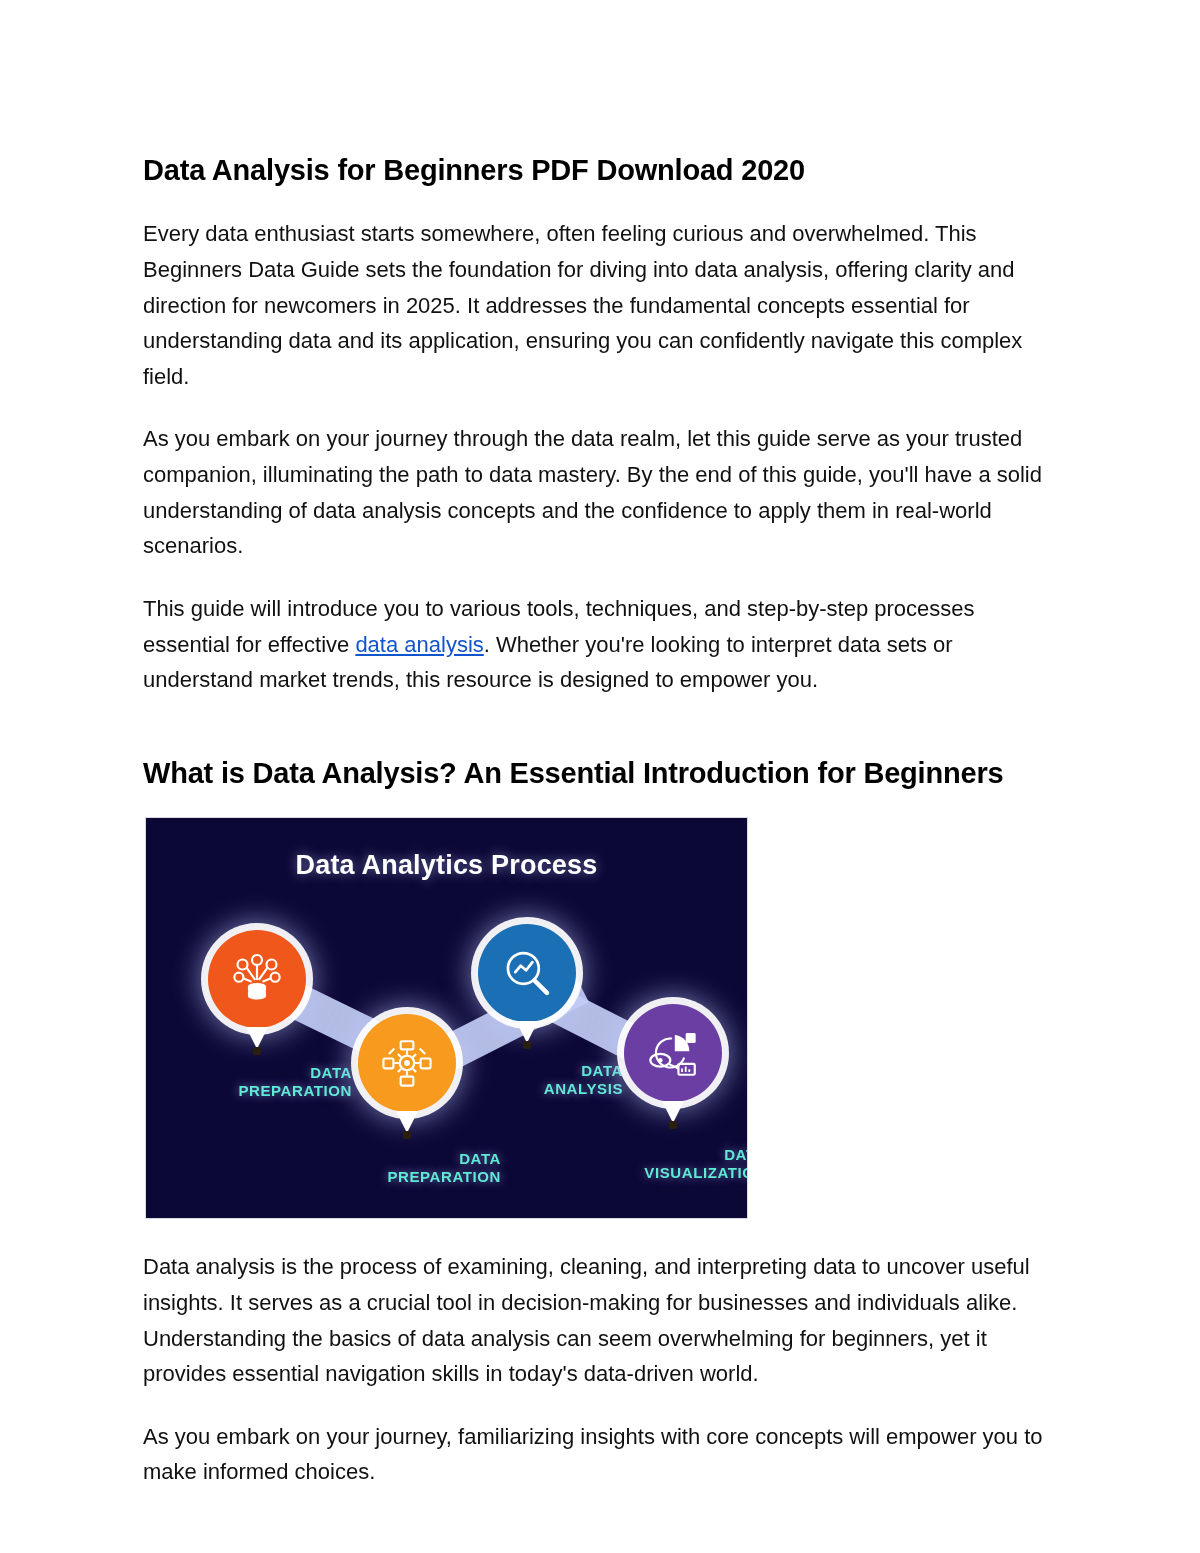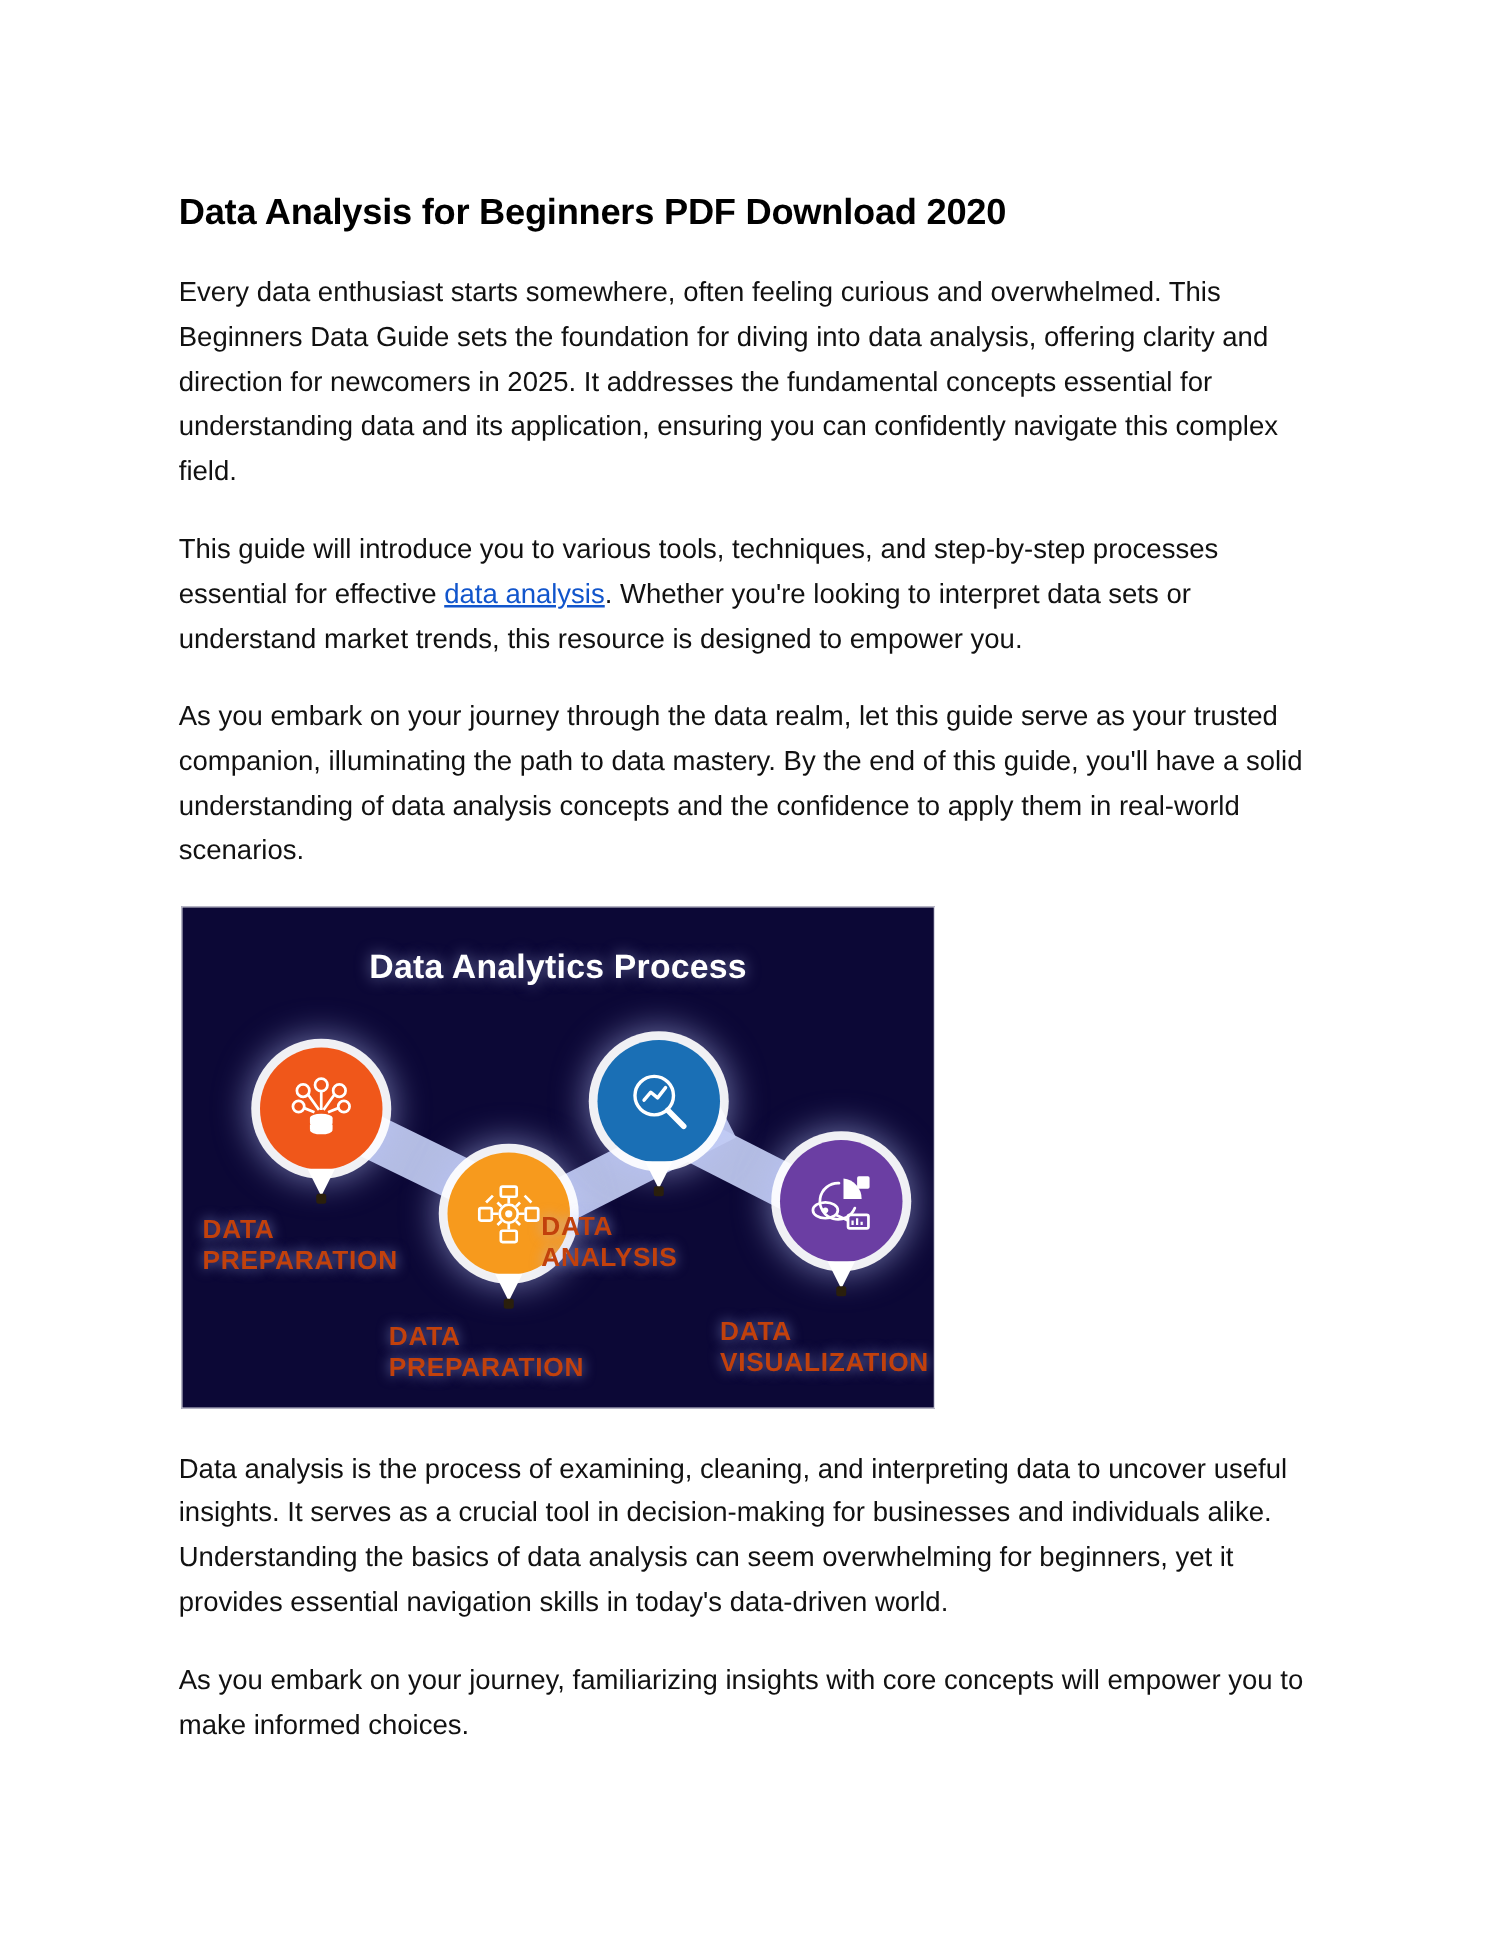--- a/index.html
+++ b/index.html
@@ -135,48 +135,49 @@
   }
   .n-collection   { left: 62px;  top: 112px; background: #f0571a; }
   .n-preparation  { left: 212px; top: 196px; background: #f79a1d; }
   .n-analysis     { left: 332px; top: 106px; background: #1a6fb5; }
   .n-visualization{ left: 478px; top: 186px; background: #6b3ea3; }
 
   .node svg { width: 58px; height: 58px; display: block; }
 
   .nlabel {
     position: absolute;
-    color: #c2410c;
-    font-size: 21px;
+    color: #5eead4;
+    font-size: 15px;
     font-weight: bold;
     line-height: 1.18;
-    text-align: left;
+    text-align: right;
     letter-spacing: 0.6px;
     text-shadow: 0 0 10px rgba(170,185,255,0.65);
     width: 190px;
   }
   .l-collection    { left: 16px;  top: 246px; }
   .l-preparation   { left: 165px; top: 332px; }
   .l-analysis      { left: 287px; top: 244px; }
   .l-visualization { left: 430px; top: 328px; }
 </style>
 </head>
 <body>
 
 <div class="page">
   <div class="content">
 
     <h1 class="doc-title">Data Analysis for Beginners PDF Download 2020</h1>
 
     <p class="body-text">Every data enthusiast starts somewhere, often feeling curious and overwhelmed. This Beginners Data Guide sets the foundation for diving into data analysis, offering clarity and direction for newcomers in 2025. It addresses the fundamental concepts essential for understanding data and its application, ensuring you can confidently navigate this complex field.</p>
 
+    <p class="body-text">As you embark on your journey through the data realm, let this guide serve as your trusted companion, illuminating the path to data mastery. By the end of this guide, you'll have a solid understanding of data analysis concepts and the confidence to apply them in real-world scenarios.</p>
+
     <p class="body-text"><span>This guide will introduce you to various tools, techniques, and step-by-step processes essential for effective </span><a class="inline-link" href="#">data analysis</a><span>. Whether you're looking to interpret data sets or understand market trends, this resource is designed to empower you.</span></p>
 
-    <p class="body-text">As you embark on your journey through the data realm, let this guide serve as your trusted companion, illuminating the path to data mastery. By the end of this guide, you'll have a solid understanding of data analysis concepts and the confidence to apply them in real-world scenarios.</p>
-
+    <h2 class="section-title">What is Data Analysis? An Essential Introduction for Beginners</h2>
 
     <div class="figure">
 
       <div class="fig-title">Data Analytics Process</div>
 
       <div class="ribbon r1"></div>
       <div class="ribbon r2"></div>
       <div class="ribbon r3"></div>
 
       <div class="node n-collection">

